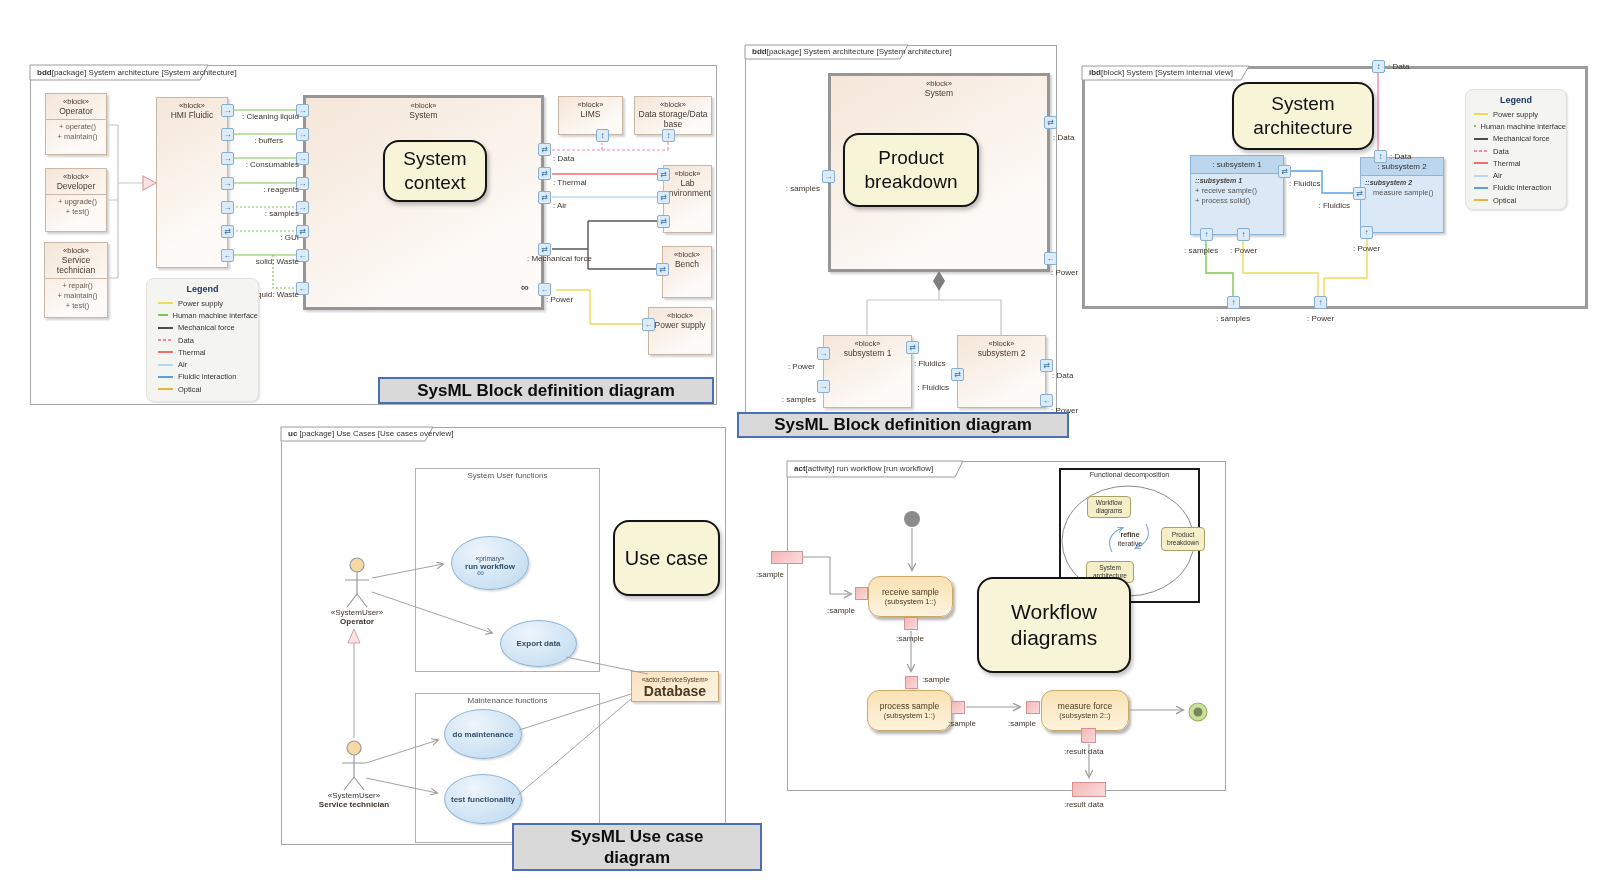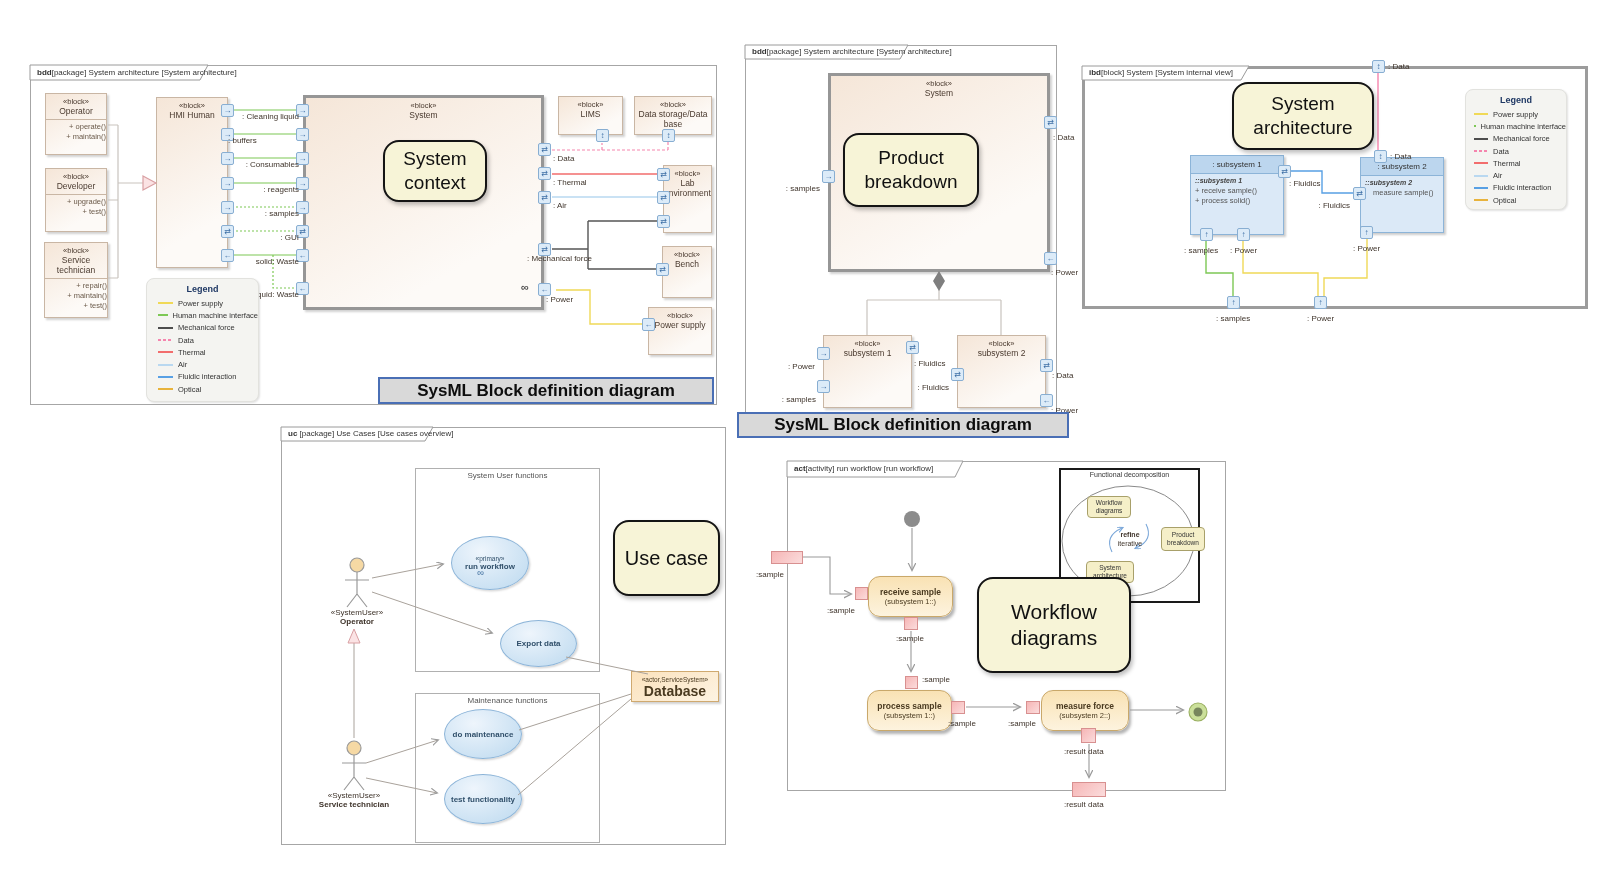--- a/index.html
+++ b/index.html
@@ -3,37 +3,37 @@
 <meta charset="utf-8">
 <style>
 html,body{margin:0;padding:0;background:#fff}
 #canvas{position:relative;width:1621px;height:890px;background:#fff;font-family:"Liberation Sans",sans-serif;overflow:hidden}
 .frame{position:absolute;border:1px solid #a6a6a6;background:#fff}
 .frame.thick{border:3px solid #9c9c9c}
 .blk{position:absolute;background:linear-gradient(150deg,#f5e6d8,#fdfaf7 75%);border:1px solid #c9b6a4;box-shadow:1.5px 1.5px 2px rgba(0,0,0,.18);text-align:center;color:#4a3a2f;box-sizing:border-box}
 .blk.big{border:3px solid #969696}
 .bst{font-size:7.5px;padding-top:3px;color:#4a3a2f}
 .bnm{font-size:8.5px;font-weight:normal;line-height:10px}
-.bops{border-top:1px solid #c9b6a4;margin-top:3px;text-align:right;padding:2px 0 0 3px;color:#6b5a4a}
+.bops{border-top:1px solid #c9b6a4;margin-top:3px;text-align:center;padding:2px 0 0 3px;color:#6b5a4a}
 .bop{font-size:7.5px;line-height:10px;white-space:nowrap}
 .port{position:absolute;width:13px;height:13px;background:#dcebf8;border:1px solid #88aed2;border-radius:2px;font-size:8px;line-height:11px;text-align:center;color:#3c6ea5;box-sizing:border-box;z-index:6}
 .lbl{position:absolute;font-size:8px;color:#3f342b;white-space:nowrap;z-index:6}
 .callout{position:absolute;background:#f7f4d7;border:2px solid #141414;border-radius:16px;display:flex;flex-direction:column;align-items:center;justify-content:center;text-align:center;font-size:20px;color:#111;line-height:1.25;box-shadow:2px 3px 4px rgba(0,0,0,.25);z-index:7}
 .titlebox{position:absolute;background:#d9d9d9;border:2px solid #4a6fb5;display:flex;align-items:center;justify-content:center;text-align:center;font-weight:bold;font-size:18px;color:#0d0d0d;line-height:1.25;z-index:8;box-sizing:border-box}
 .tabtxt{position:absolute;font-size:8px;color:#333;line-height:14px;padding-left:5px;white-space:nowrap;z-index:6}
 .legend{position:absolute;background:#f4f4f1;border:1px solid #e2e2de;border-radius:8px;box-shadow:1px 1px 2px rgba(0,0,0,.12);z-index:6}
 .lg-title{font-weight:bold;font-size:9px;color:#1f3864;text-align:center;padding:5px 0 3px}
 .lg-item{display:flex;align-items:center;gap:5px;padding-left:11px;height:12.3px}
 .lg-item span{font-size:7.5px;color:#333;white-space:nowrap}
 .ucrect{position:absolute;border:1px solid #b0b0b0;background:#fff;box-sizing:border-box}
 .ell{position:absolute;border:1px solid #8cb4d8;border-radius:50%;background:radial-gradient(ellipse at 38% 28%,#eef5fc,#bcd9ef);display:flex;flex-direction:column;align-items:center;justify-content:center;color:#31506b;box-shadow:1.5px 1.5px 2px rgba(0,0,0,.15);z-index:3}
 .ell .est{font-size:6.5px}
 .ell .enm{font-size:8px;font-weight:bold}
 .action{position:absolute;background:linear-gradient(#f9e2b4,#fdf3de);border:1px solid #c9a86a;border-radius:12px;display:flex;flex-direction:column;align-items:center;justify-content:center;color:#4a3a20;box-shadow:2px 2.5px 3px rgba(0,0,0,.3);z-index:3;box-sizing:border-box}
-.action .anm{font-size:8.5px;font-weight:bold}
+.action .anm{font-size:8.5px;font-weight:normal}
 .action .asb{font-size:7.5px}
 .pin{position:absolute;background:linear-gradient(135deg,#f6b6b6,#fbdcdc);border:1px solid #d89090;box-sizing:border-box;z-index:6}
 .mini{position:absolute;background:#f5efc8;border:1px solid #a8a06a;border-radius:4px;font-size:6.5px;line-height:1.2;display:flex;align-items:center;justify-content:center;text-align:center;color:#333;z-index:6;box-sizing:border-box}
 .ibd{position:absolute;background:#dbe9f7;border:1px solid #8cb4d8;box-shadow:1.5px 1.5px 2px rgba(0,0,0,.2);z-index:3;box-sizing:border-box}
 .ibd .hdr{background:#bcd6ee;border-bottom:1px solid #8cb4d8;font-size:8px;font-weight:normal;text-align:center;line-height:17px;color:#333}
 .ibd .bdy{padding:2px 0 0 4px;text-align:left}
 .ibd .ref{font-size:7px;font-style:italic;font-weight:bold;color:#444;line-height:10px}
 .ibd .iop{font-size:7.5px;color:#555;line-height:10px;white-space:nowrap}
 .dbbox{position:absolute;background:linear-gradient(150deg,#fbe2bd,#fdf3e2);border:1px solid #cfa96f;text-align:center;color:#4a3a20;box-shadow:1.5px 1.5px 2px rgba(0,0,0,.18);z-index:3;box-sizing:border-box}
 .dbbox .dst{font-size:6.5px;padding-top:4px}
@@ -73,21 +73,21 @@
     <div class="bst">«block»</div>
     <div class="bnm">Service technician</div>
     <div class="bops">
         <div class="bop">+  repair()</div>
     <div class="bop">+  maintain()</div>
     <div class="bop">+  test()</div>
       </div>
   </div>
   <div class="blk" style="left:156px;top:97px;width:72px;height:171px">
     <div class="bst">«block»</div>
-    <div class="bnm">HMI Human</div>
+    <div class="bnm">HMI Fluidic</div>
   </div>
   <div class="blk big" style="left:303px;top:95px;width:241px;height:215px">
     <div class="bst">«block»</div>
     <div class="bnm">System</div>
   </div>
   <div class="blk" style="left:558px;top:96px;width:65px;height:39px">
     <div class="bst">«block»</div>
     <div class="bnm">LIMS</div>
   </div>
   <div class="blk" style="left:634px;top:96px;width:78px;height:39px">
@@ -287,21 +287,21 @@
   <div class="port" style="left:596px;top:129px"><span>↕</span></div>
   <div class="port" style="left:662px;top:129px"><span>↕</span></div>
   <div class="port" style="left:657px;top:168px"><span>⇄</span></div>
   <div class="port" style="left:657px;top:191px"><span>⇄</span></div>
   <div class="port" style="left:657px;top:215px"><span>⇄</span></div>
   <div class="port" style="left:656px;top:263px"><span>⇄</span></div>
   <div class="port" style="left:642px;top:318px"><span>←</span></div>
   <span class="icon-sp" style="left:521px;top:281px;font-size:11px;color:#4d4d4d">∞</span>
 
   <span class="lbl" style="left:224px;top:112px;width:75px;text-align:right">: Cleaning liquid</span>
-  <span class="lbl" style="left:228px;top:136px;width:75px;">: buffers</span>
+  <span class="lbl" style="left:208px;top:136px;width:75px;text-align:right">: buffers</span>
   <span class="lbl" style="left:224px;top:160px;width:75px;text-align:right">: Consumables</span>
   <span class="lbl" style="left:224px;top:185px;width:75px;text-align:right">: reagents</span>
   <span class="lbl" style="left:224px;top:209px;width:75px;text-align:right">: samples</span>
   <span class="lbl" style="left:224px;top:233px;width:75px;text-align:right">: GUI</span>
   <span class="lbl" style="left:224px;top:257px;width:75px;text-align:right">solid: Waste</span>
   <span class="lbl" style="left:224px;top:290px;width:75px;text-align:right">liquid: Waste</span>
   <span class="lbl" style="left:553px;top:154px">: Data</span>
   <span class="lbl" style="left:553px;top:178px">: Thermal</span>
   <span class="lbl" style="left:553px;top:201px">: Air</span>
   <span class="lbl" style="left:527px;top:254px">: Mechanical force</span>
@@ -493,14 +493,17 @@
   <div class="callout" style="left:977px;top:577px;width:150px;height:92px;font-size:21px">
       <span style="width:110px">Workflow diagrams</span>
     </div>
 
   <div class="titlebox" style="left:378px;top:377px;width:336px;height:27px;font-size:17px">
       <span>SysML Block definition diagram</span>
     </div>
   <div class="titlebox" style="left:737px;top:412px;width:332px;height:26px;font-size:17px">
       <span>SysML Block definition diagram</span>
     </div>
+  <div class="titlebox" style="left:512px;top:823px;width:250px;height:48px;font-size:17px">
+      <span style="width:160px">SysML Use case diagram</span>
+    </div>
 
 </div>
 
 </body></html>

